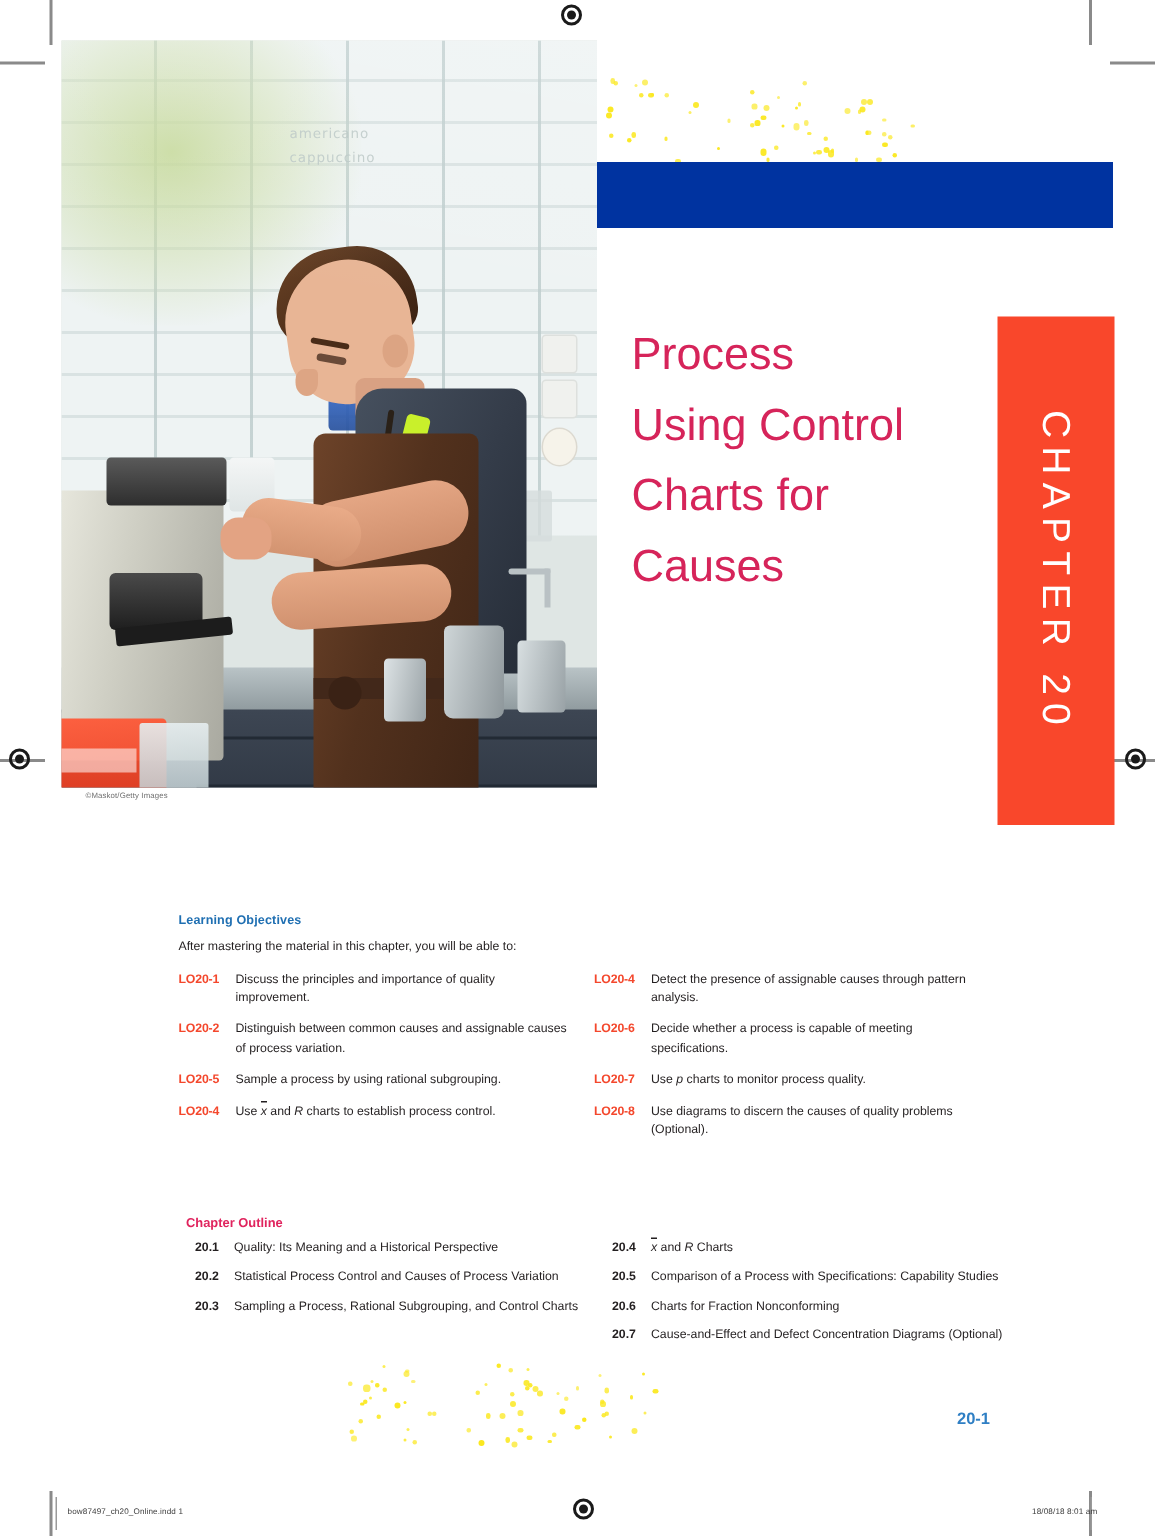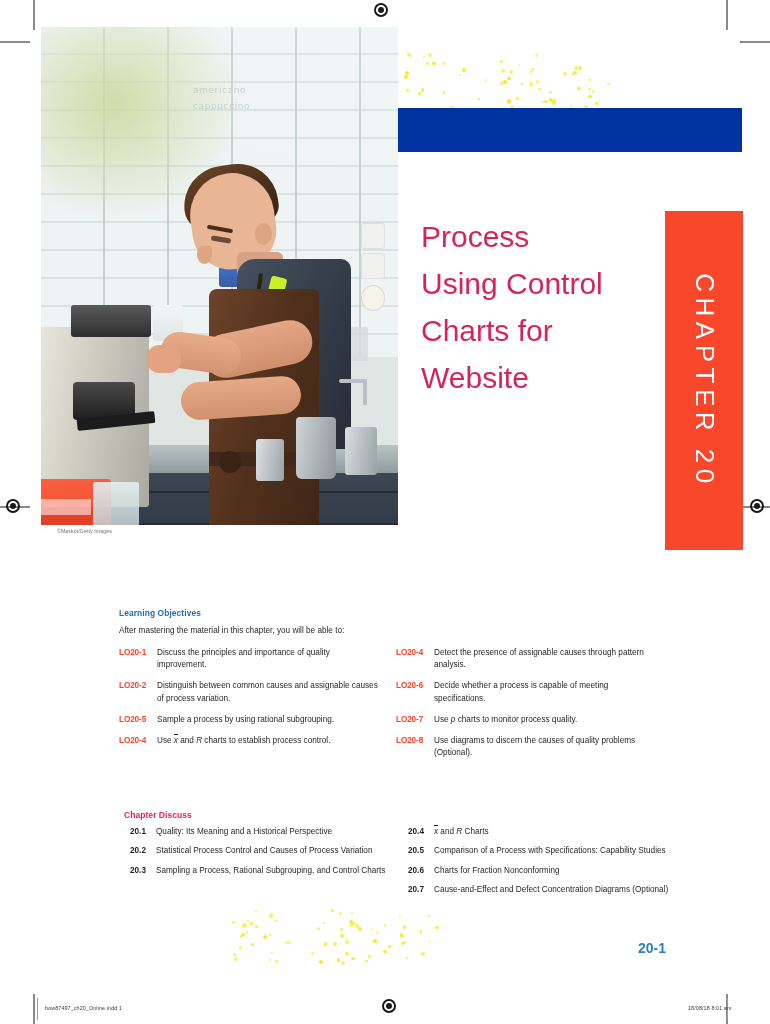--- a/index.html
+++ b/index.html
@@ -324,21 +324,21 @@
   .co-num {
     font-weight:bold; font-size:8.2px; width:26px; flex:0 0 26px;
     line-height:12.4px; color:#231f20;
   }
   .co-text { font-size:8.2px; line-height:12.4px; color:#231f20; }
   .co-text i { font-style:italic; }
 
   
   .page-num {
     position:absolute; left:638px; top:940px;
-    font-size:14px; font-weight:bold; color:#2f7fc4;
+    font-size:11px; font-weight:bold; color:#2f7fc4;
   }
 
   
   .slug-rule { position:absolute; background:#9a9a9a; width:1px; height:22px; }
   .slug-left {
     position:absolute; left:45px; top:1005px;
     font-size:5.4px; color:#3a3a3a; letter-spacing:.1px;
     font-family:"Liberation Sans", sans-serif;
   }
   .slug-right {
@@ -498,21 +498,21 @@
     <div class="dot" style="width: 4.2px; height: 4.2px; left: 5px; top: 18.9px; background: rgb(251, 232, 31); opacity: 0.97;"></div>
     <div class="dot" style="width: 3.9px; height: 3.9px; left: 49.9px; top: 53.6px; background: rgb(251, 232, 31); opacity: 0.76;"></div>
   </div>
 
 <div class="blue-bar"></div>
 
 <div class="title-block">
   <div class="title-line">Process</div>
   <div class="title-line">Using Control</div>
   <div class="title-line">Charts for</div>
-  <div class="title-line">Website</div>
+  <div class="title-line">Causes</div>
 </div>
 
 <div class="chapter-tab">
   <span>CHAPTER 20</span>
 </div>
 
 <div class="lo-head">Learning Objectives</div>
 <div class="lo-intro">After mastering the material in this chapter, you will be able to:</div>
 
 <div class="lo-col left" id="lo-left">
@@ -545,21 +545,21 @@
     <div class="lo-item">
       <div class="lo-tag">LO20-7</div>
       <div class="lo-text">Use <i>p</i> charts to monitor process quality.</div>
     </div>
     <div class="lo-item">
       <div class="lo-tag">LO20-8</div>
       <div class="lo-text">Use diagrams to discern the causes of quality problems (Optional).</div>
     </div>
   </div>
 
-<div class="co-head">Chapter Discuss</div>
+<div class="co-head">Chapter Outline</div>
 <div class="co-col left" id="co-left">
     <div class="co-item">
       <div class="co-num">20.1</div>
       <div class="co-text">Quality: Its Meaning and a Historical Perspective</div>
     </div>
     <div class="co-item">
       <div class="co-num">20.2</div>
       <div class="co-text">Statistical Process Control and Causes of Process Variation</div>
     </div>
     <div class="co-item">

